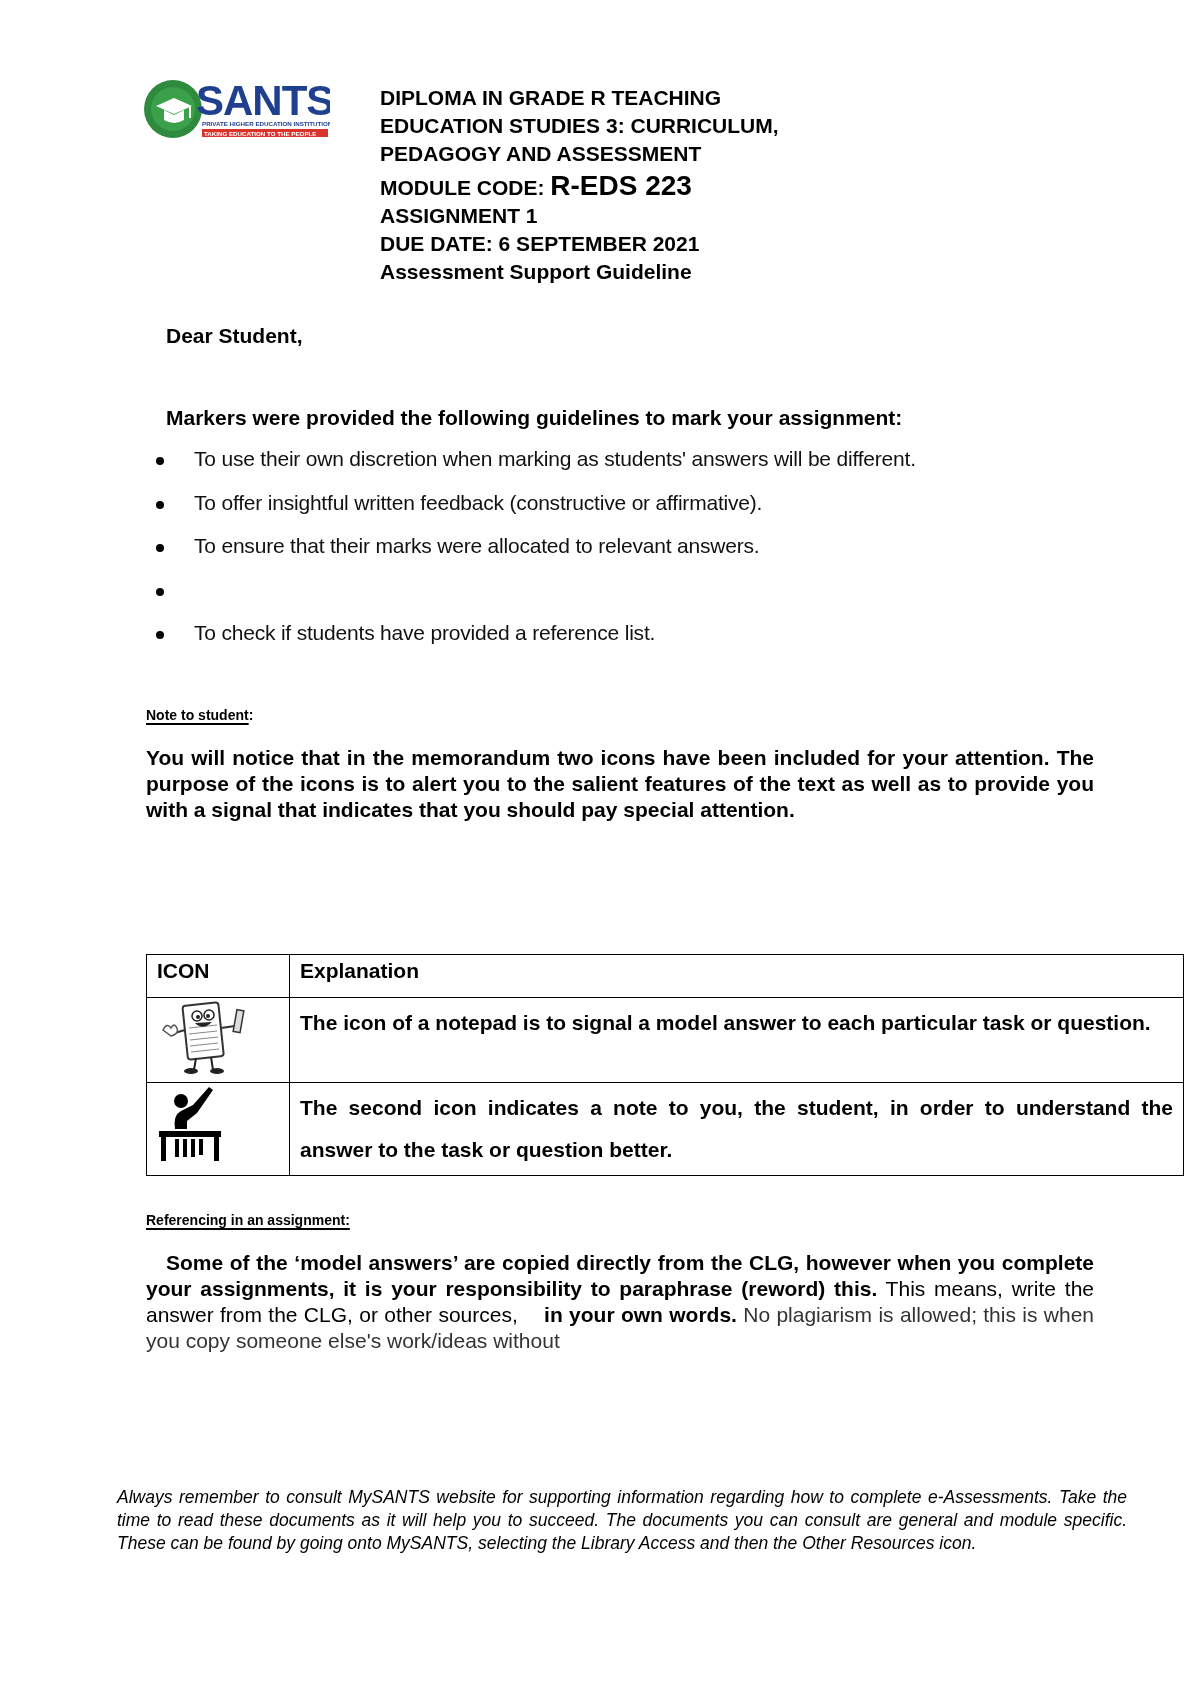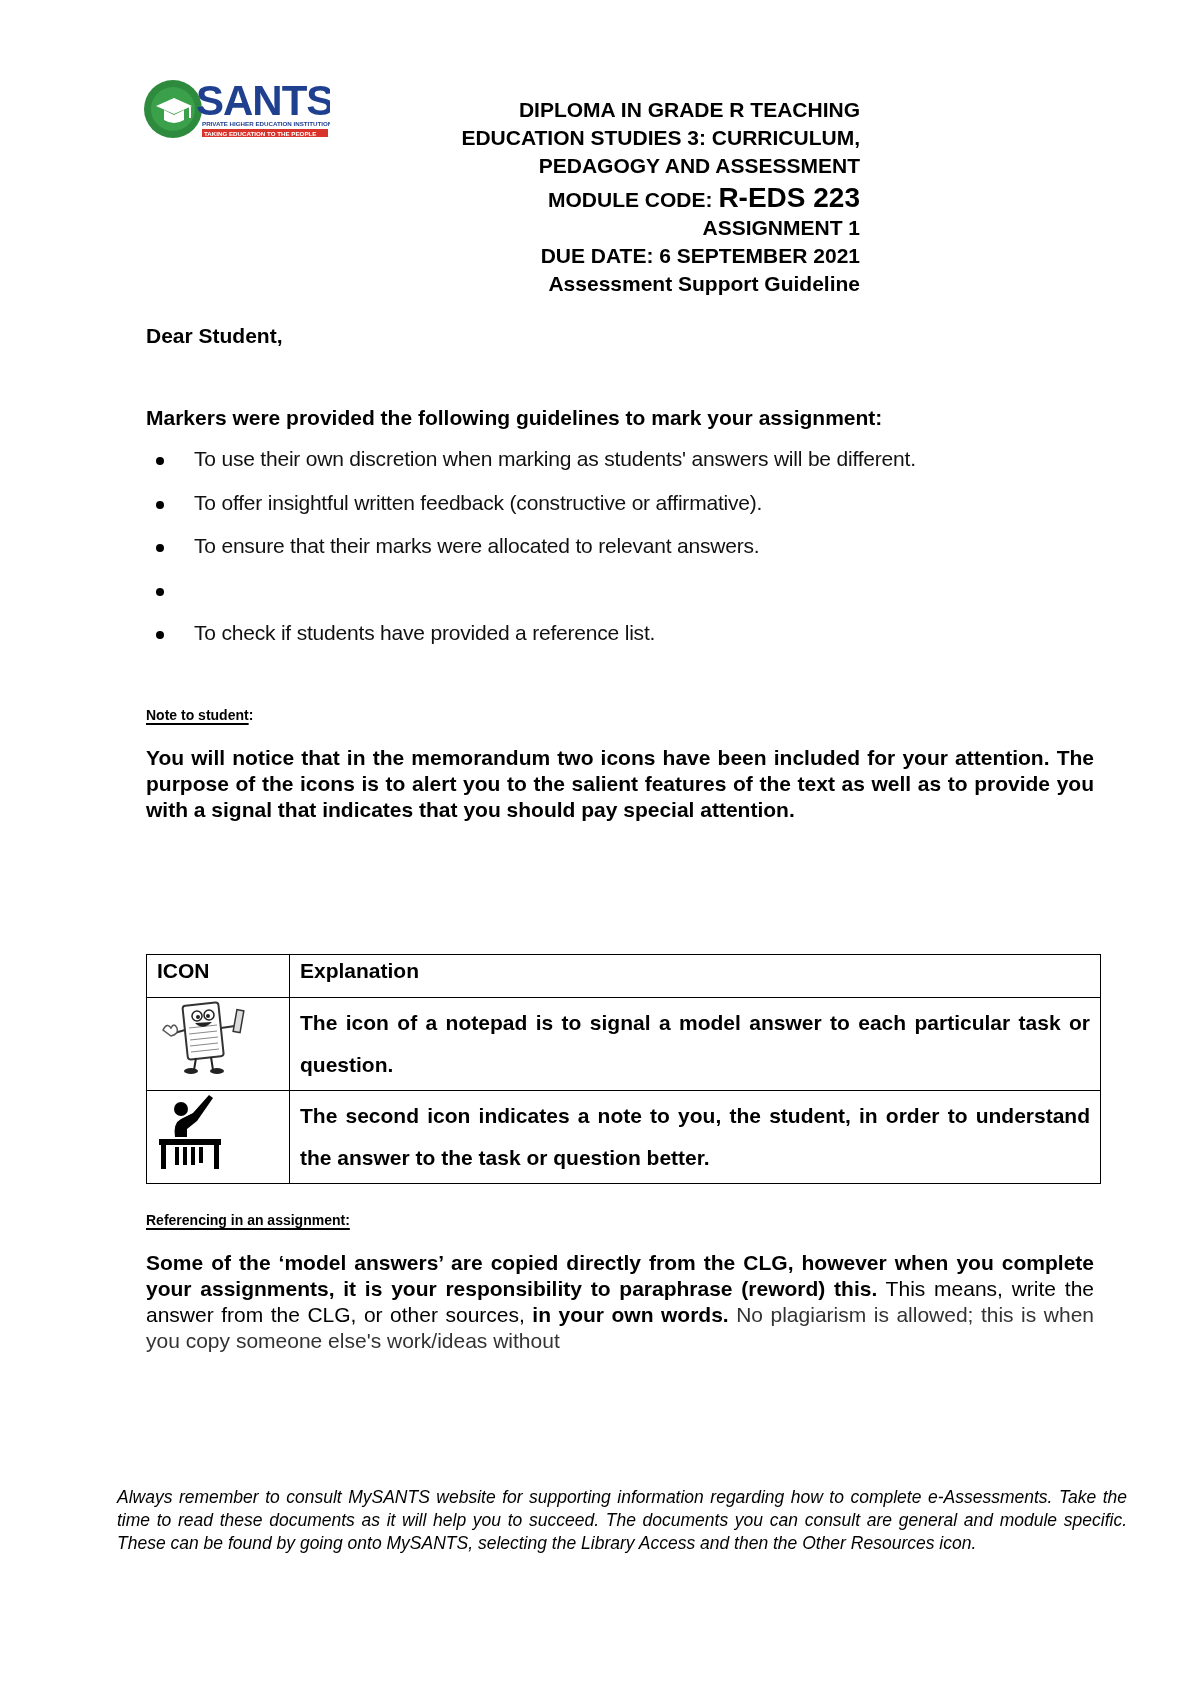--- a/index.html
+++ b/index.html
@@ -3,45 +3,45 @@
   <meta charset="utf-8">
   <style>
     html, body { margin: 0; padding: 0; background: #ffffff; }
     body {
       width: 1200px; height: 1696px; position: relative; overflow: hidden;
       font-family: "Liberation Sans", sans-serif; color: #000;
     }
     .logo { position: absolute; left: 144px; top: 78px; width: 186px; height: 66px; }
     .header-block {
       position: absolute; left: 380px; top: 84px; width: 480px;
-      text-align: right; font-weight: bold; font-size: 21px; line-height: 28px; margin-top: 12px;
+      text-align: left; font-weight: bold; font-size: 21px; line-height: 28px;
     }
     .header-block .big { font-size: 28px; }
     .header-block .line { display: block; white-space: nowrap; }
 
     .p { position: absolute; left: 146px; font-size: 21px; }
-    .bold { font-weight: bold; }
+    .bold { font-weight: bold; margin-left: 20px; }
     .salutation { top: 324px; }
     .markers-intro { top: 406px; }
 
     .bullets { position: absolute; left: 150px; top: 447px; margin: 0; padding: 0; list-style: none; }
     .bullets li { height: 43.5px; font-size: 21px; display: flex; align-items: flex-start; color: #111; letter-spacing: -0.2px; text-align: right; }
     .bullets .dot { width: 8px; height: 8px; border-radius: 50%; background: #000; margin: 10px 30px 0 6px; flex-shrink: 0; }
 
     .section-head { position: absolute; left: 146px; font-size: 14px; font-weight: bold; }
     .section-head u { text-decoration: underline; text-decoration-thickness: 2px; text-underline-offset: 3px; }
     .note-head { top: 707px; }
     .justify {
       position: absolute; left: 146px; width: 948px; font-size: 21px; line-height: 26px;
       text-align: justify; text-align-last: left;
     }
     .note-body { top: 745px; font-weight: bold; }
 
     table.icons {
-      position: absolute; left: 146px; top: 954px; width: 955px;
+      position: absolute; left: 146px; top: 954px; width: 1038px;
       border-collapse: collapse; font-size: 21px;
     }
     table.icons td {
       border: 1.5px solid #000; vertical-align: top; padding: 4px 10px;
     }
     table.icons tr.head td { height: 34px; }
     table.icons tr.row td { height: 76px; line-height: 42px; }
     table.icons td.iconcol { width: 122px; padding: 0; position: relative; }
     table.icons td.explain { text-align: justify; text-align-last: left; }
     table.icons td.explain.bold { font-weight: bold; }

